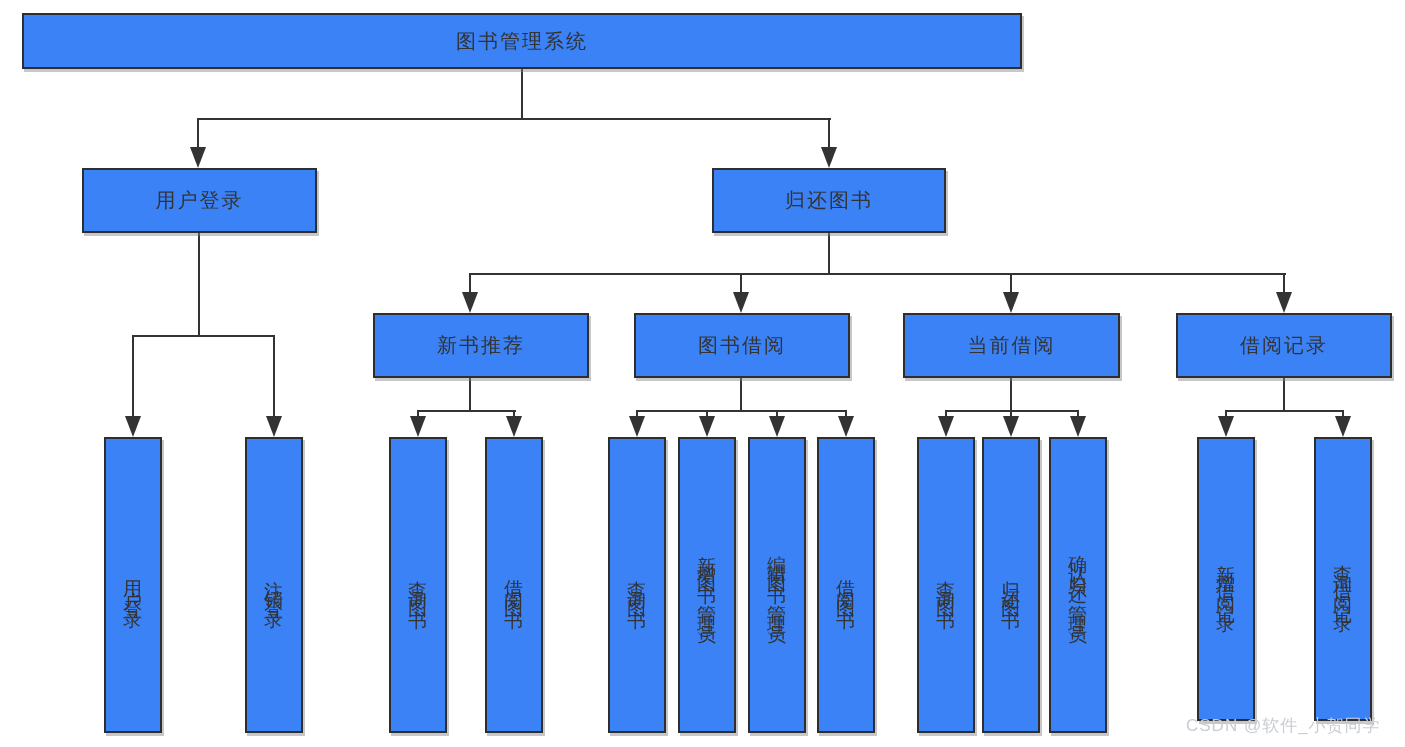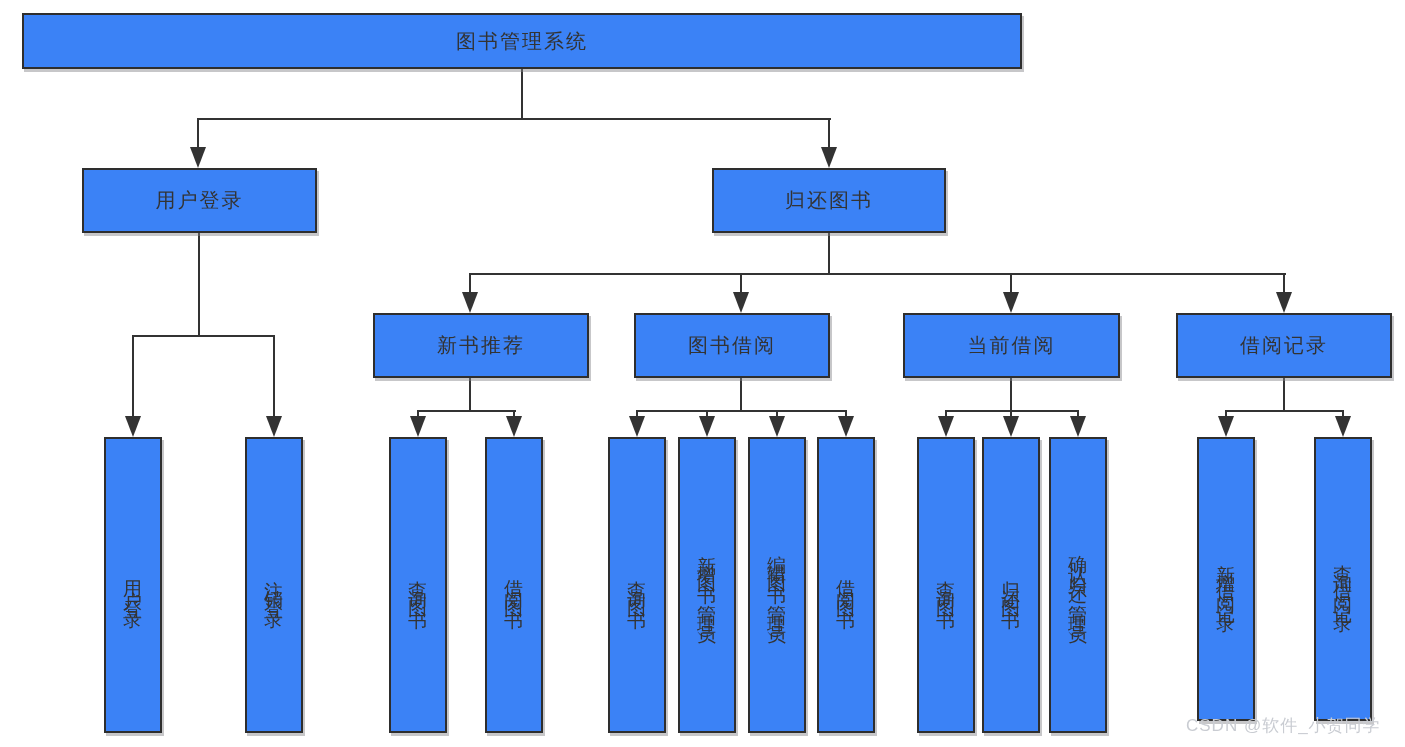--- a/index.html
+++ b/index.html
@@ -125,21 +125,21 @@
   <div class="box hbox" style="left:82px; top:168px; width:235px; height:65px;">
     <span>用户登录</span>
   </div>
   <div class="box hbox" style="left:712px; top:168px; width:234px; height:65px;">
     <span>归还图书</span>
   </div>
 
   <div class="box hbox" style="left:362px; top:313px; width:216px; height:65px;margin-left:11px;">
     <span>新书推荐</span>
   </div>
-  <div class="box hbox" style="left:634px; top:313px; width:196px; height:65px;">
+  <div class="box hbox" style="left:634px; top:313px; width:216px; height:65px;">
     <span>图书借阅</span>
   </div>
   <div class="box hbox" style="left:1176px; top:313px; width:216px; height:65px;">
     <span>借阅记录</span>
   </div>
   <div class="box hbox" style="left:903px; top:313px; width:217px; height:65px;">
     <span>当前借阅</span>
   </div>
 
   <div class="box vbox" style="left:104px; top:437px; width:58px; height:296px;">

